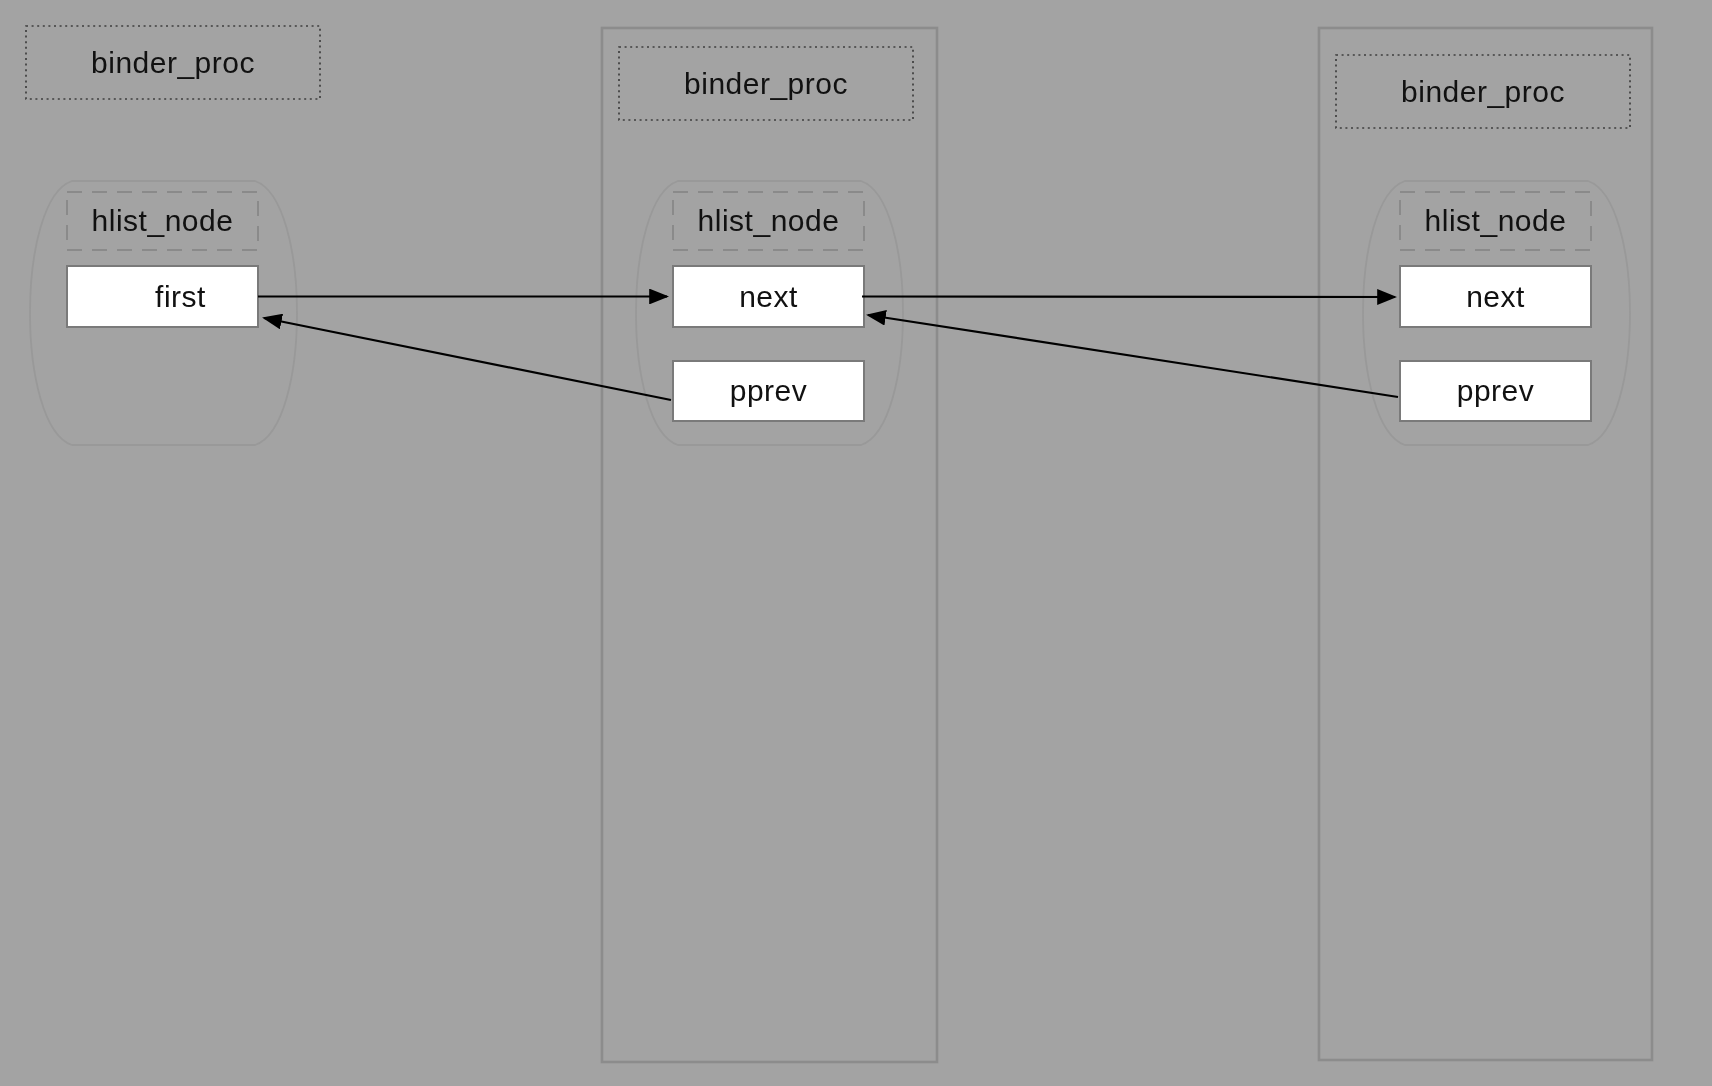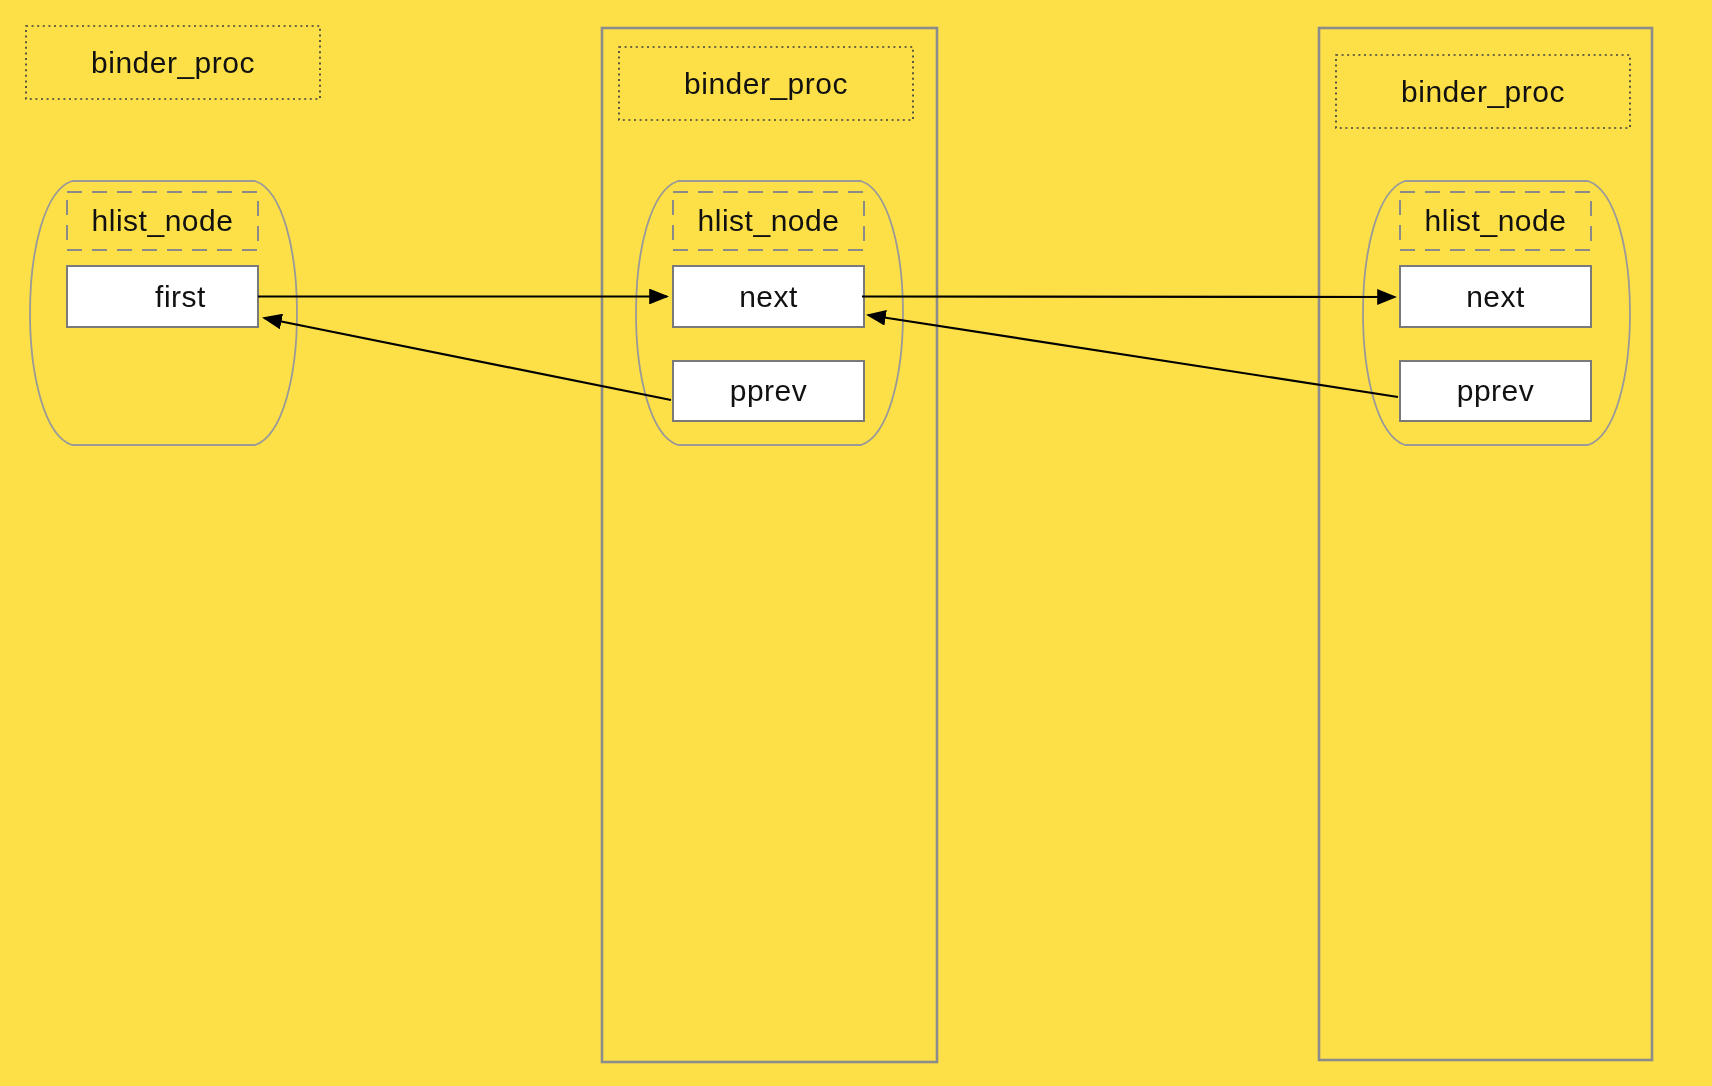--- a/index.html
+++ b/index.html
@@ -4,21 +4,21 @@
 <style>
   html, body {
     margin: 0;
     padding: 0;
     background: #ffffff;
   }
   #canvas {
     position: relative;
     width: 1712px;
     height: 1086px;
-    background: #fde047;
+    background: #a3a3a3;
     font-family: "Liberation Sans", "DejaVu Sans", sans-serif;
     overflow: hidden;
   }
   #shape-layer {
     position: absolute;
     left: 0;
     top: 0;
     width: 1712px;
     height: 1086px;
   }

